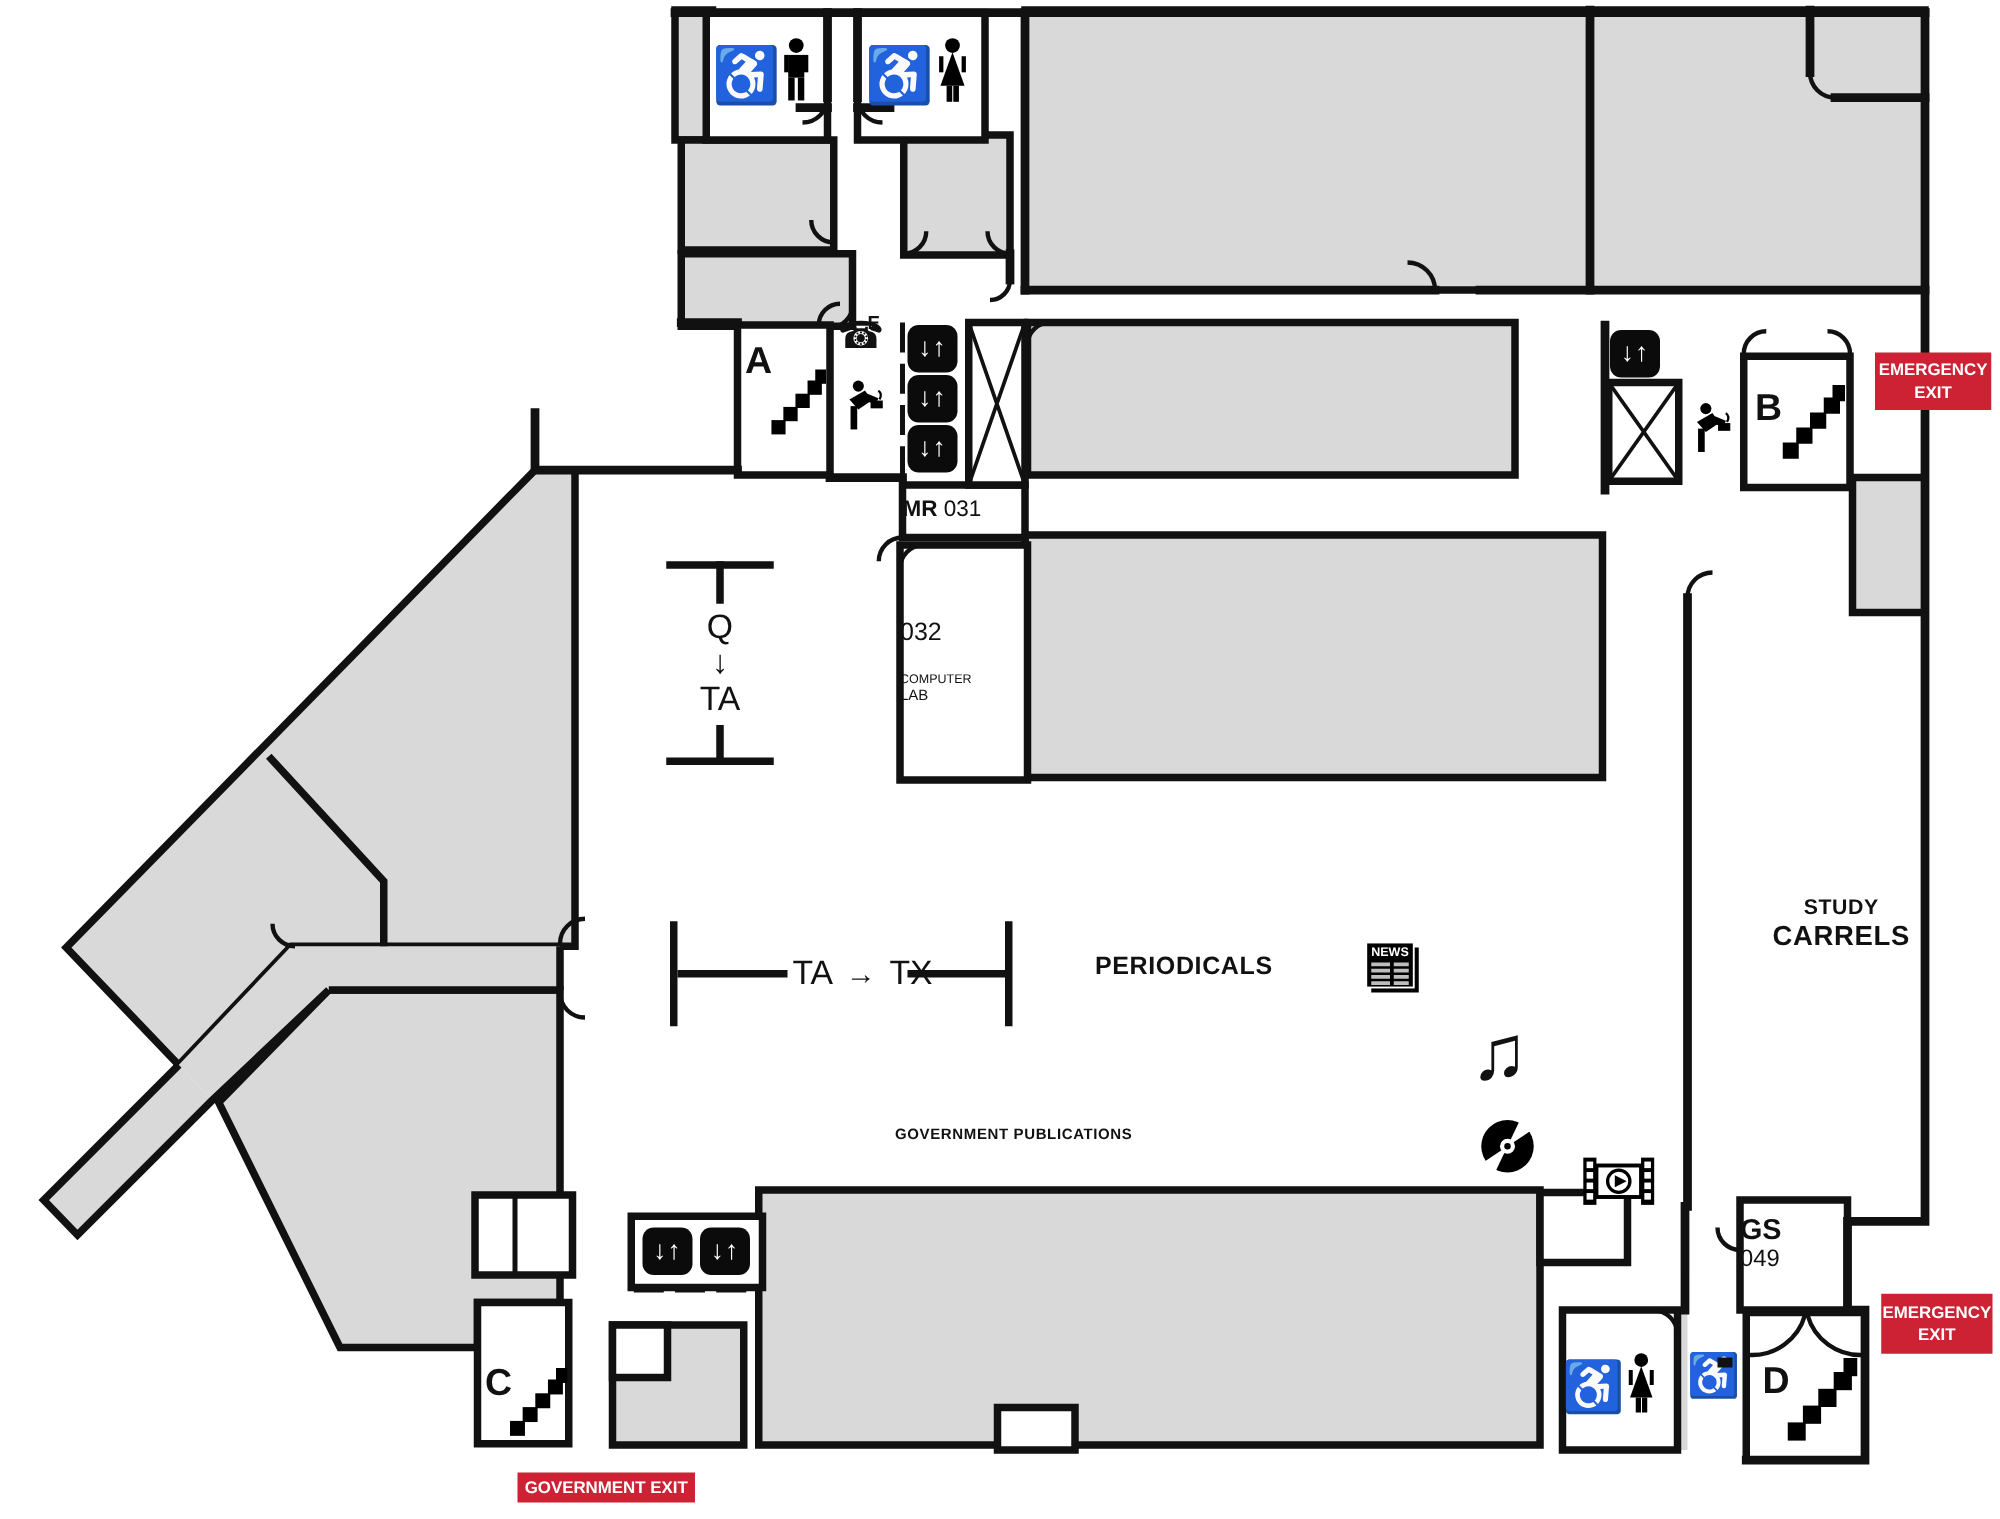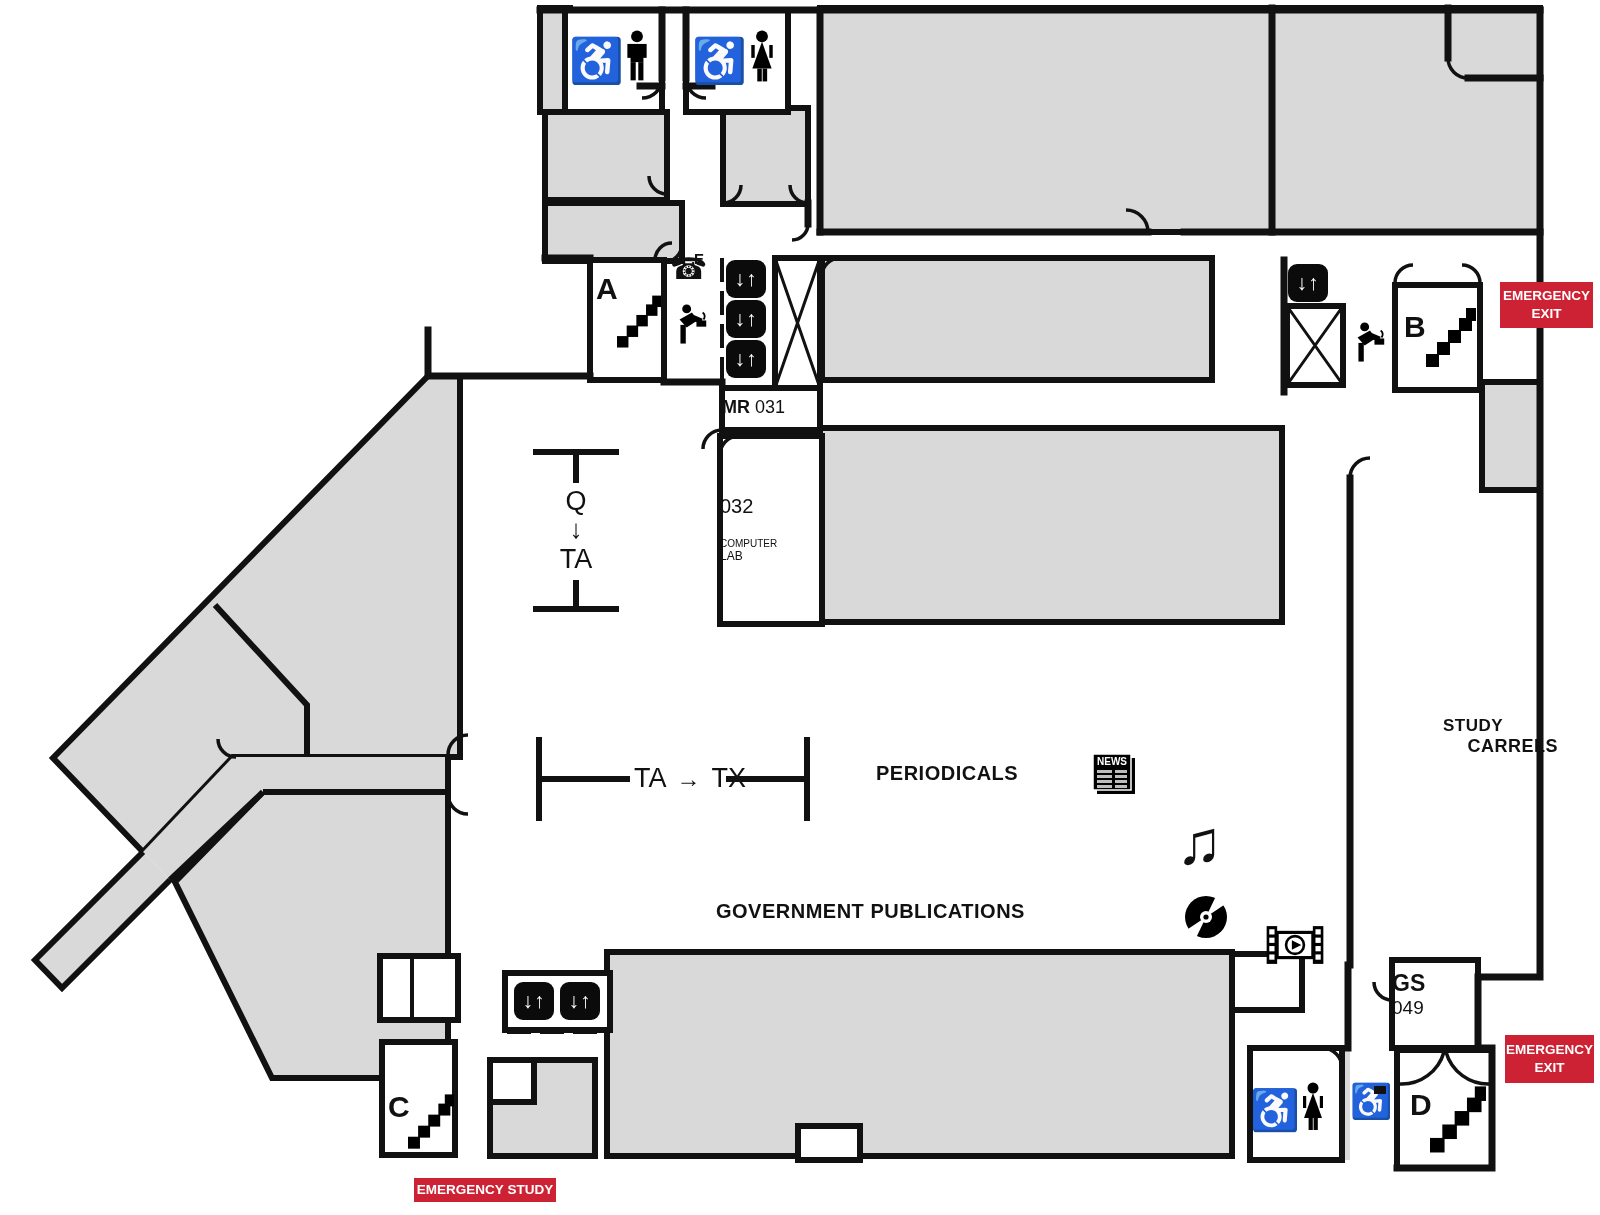--- a/index.html
+++ b/index.html
@@ -197,24 +197,24 @@
   <div class="abs bar" style="left:542px;top:776px;width:88px;height:6px;"></div>
   <div class="abs" style="left:634px;top:763px;font-size:27px;white-space:nowrap;">
     <span>TA</span>
     <span style="font-weight:bold;font-size:24px;padding:0 4px;">→</span>
     <span>TX</span>
   </div>
   <div class="abs bar" style="left:726px;top:776px;width:80px;height:6px;"></div>
   <div class="abs bar" style="left:804px;top:737px;width:6px;height:84px;"></div>
 
   <div class="abs lbl" style="left:876px;top:762px;font-size:20px;">PERIODICALS</div>
-  <div class="abs lbl" style="left:716px;top:900px;font-size:20px;text-align:center;">GOVERNMENT PUBLICATIONS</div>
+  <div class="abs lbl" style="left:716px;top:900px;font-size:12px;text-align:center;">GOVERNMENT PUBLICATIONS</div>
   <div class="abs" style="left:1388px;top:716px;width:170px;text-align:center;">
     <div class="lbl" style="font-size:17px;">STUDY</div>
-    <div class="lbl" style="font-size:18px;text-align:right;">CARRELS</div>
+    <div class="lbl" style="font-size:22px;">CARRELS</div>
   </div>
 
   <svg class="abs" style="left:1089px;top:748px;" width="50" height="50" viewBox="0 0 50 50">
     <rect x="8" y="10" width="38" height="36" fill="#000"></rect>
     <rect x="4" y="6" width="38" height="36" fill="#000" stroke="#fff" stroke-width="1.5"></rect>
     <text x="23" y="17" text-anchor="middle" font-size="10" font-weight="bold" fill="#fff" font-family="Liberation Sans, sans-serif">NEWS</text>
     <g fill="#bdbdbd">
       <rect x="8" y="22" width="15" height="3"></rect>
         <rect x="8" y="27" width="15" height="3"></rect>
         <rect x="8" y="32" width="15" height="3"></rect>
@@ -276,21 +276,21 @@
 
   <div class="abs badge" style="left:1500px;top:282px;width:93px;height:46px;">
     <span>EMERGENCY</span>
       <span>EXIT</span>
   </div>
   <div class="abs badge" style="left:1505px;top:1035px;width:89px;height:48px;">
     <span>EMERGENCY</span>
       <span>EXIT</span>
   </div>
   <div class="abs badge" style="left:414px;top:1178px;width:142px;height:24px;">
-    <span>EMERGENCY STUDY</span>
+    <span>GOVERNMENT EXIT</span>
   </div>
 
   <div class="abs room-lbl" style="left:1392px;top:970px;width:86px;">
     <div style="font-size:23px;font-weight:bold;">GS</div>
     <div style="font-size:19px;">049</div>
   </div>
 
   <div class="abs elev" style="left:514px;top:982px;">
       <span>↓↑</span>
     </div>

